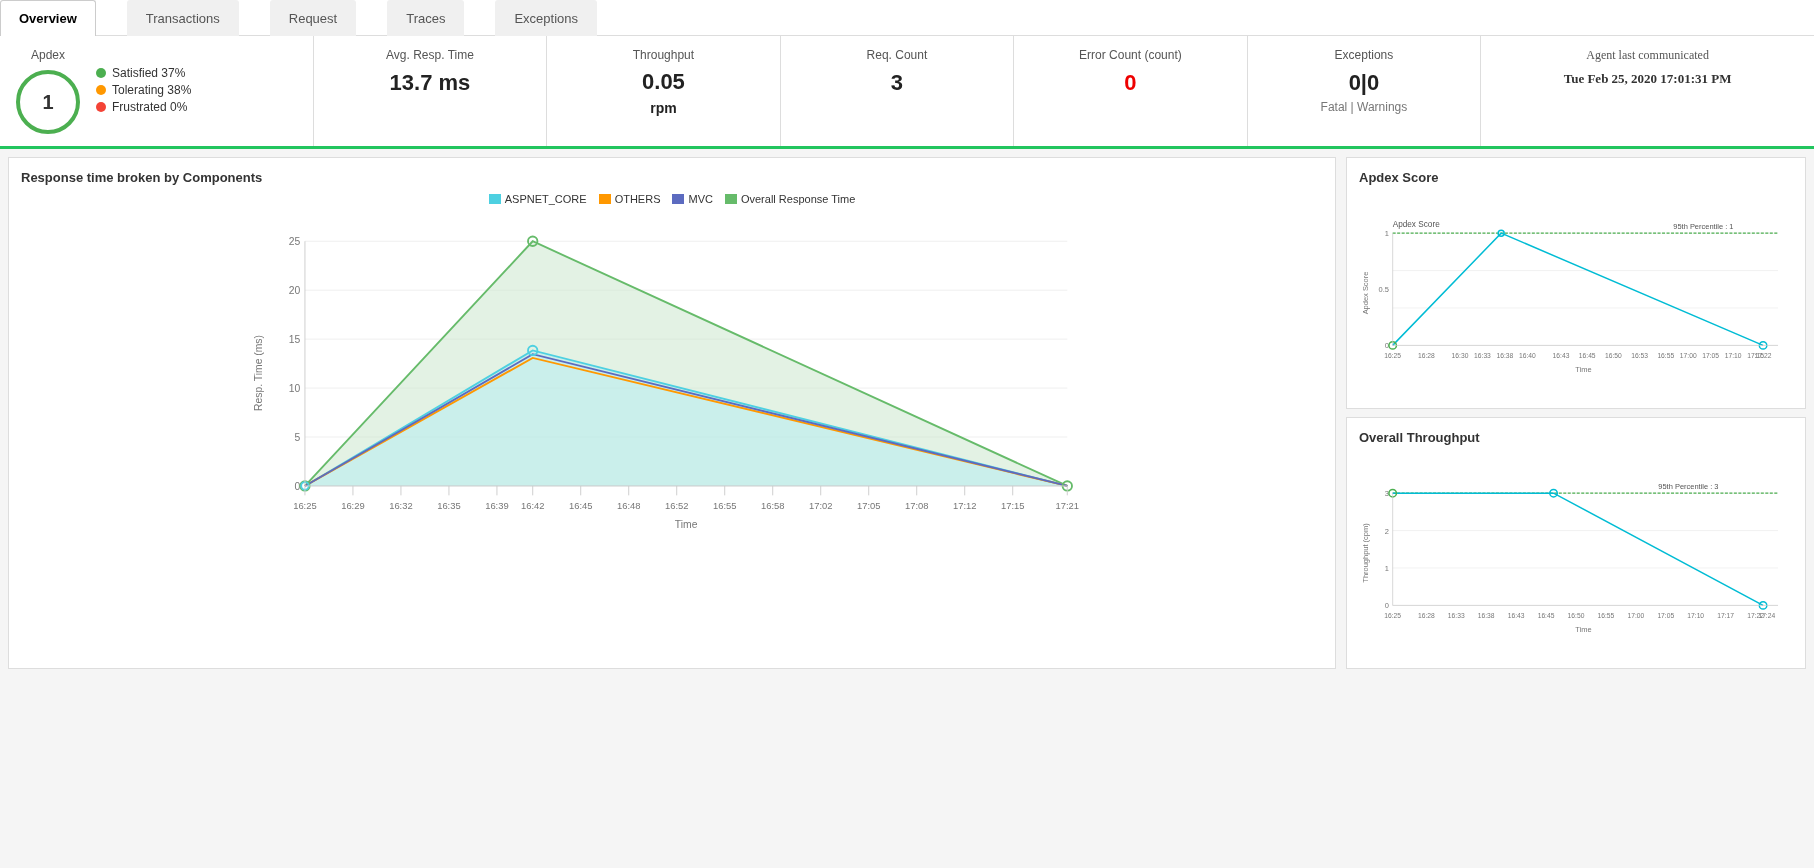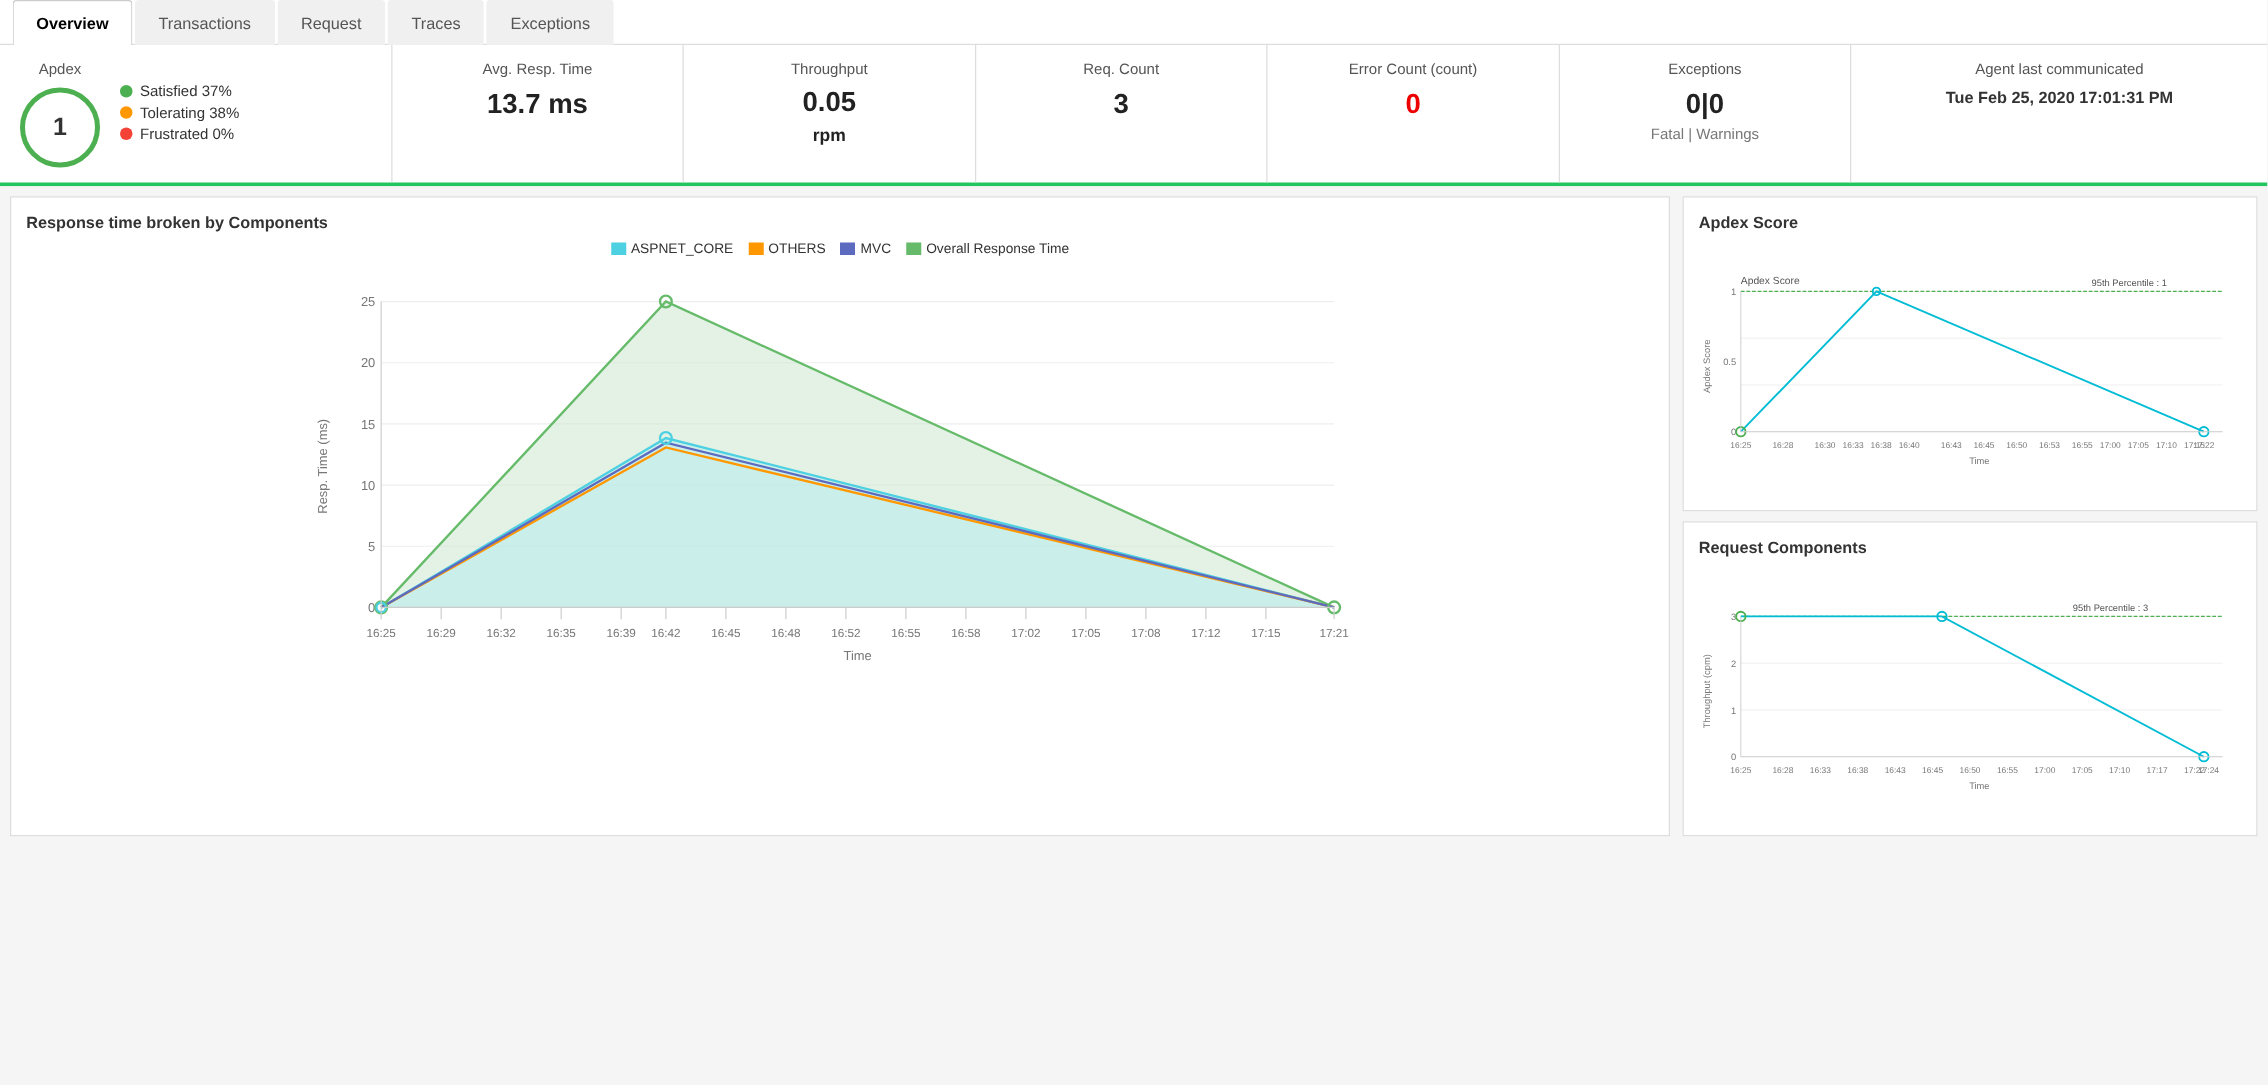--- a/index.html
+++ b/index.html
@@ -2,21 +2,22 @@
 <html><head>
   <meta charset="utf-8">
   <style>
     * { box-sizing: border-box; margin: 0; padding: 0; }
     body { font-family: Arial, sans-serif; background: #f5f5f5; font-size: 13px; color: #333; }
 
     .tab-bar {
       display: flex;
       background: #fff;
       border-bottom: 1px solid #ddd;
-      padding: 0 10px;
+      padding: 0 0;
+      gap: 29px;
     }
     .tab {
       padding: 10px 18px;
       cursor: pointer;
       border: 1px solid transparent;
       border-bottom: none;
       margin-bottom: -1px;
       font-size: 13px;
       color: #555;
       background: #f0f0f0;
@@ -34,21 +35,21 @@
       display: flex;
       background: #fff;
       border-bottom: 3px solid #22c55e;
     }
     .metric-cell {
       flex: 1;
       border-right: 1px solid #ddd;
       padding: 12px 16px;
       text-align: center;
     }
-    .metric-cell:last-child { border-right: none; }
+    .metric-cell:last-child { border-right: none; font-family: Liberation Serif, serif; }
     .metric-label {
       font-size: 12px;
       color: #555;
       margin-bottom: 8px;
     }
     .metric-value {
       font-size: 22px;
       font-weight: bold;
       color: #222;
     }
@@ -345,21 +346,21 @@
         <text x="540" y="197" text-anchor="middle" font-size="9" fill="#777">17:22</text>
 
         <text x="300" y="215" text-anchor="middle" font-size="10" fill="#777">Time</text>
 
         <line x1="45" y1="30" x2="45" y2="180" stroke="#ccc" stroke-width="1"></line>
         <line x1="45" y1="180" x2="560" y2="180" stroke="#ccc" stroke-width="1"></line>
       </svg>
     </div>
 
     <div class="chart-right-panel">
-      <div class="chart-title">Request Components</div>
+      <div class="chart-title">Overall Throughput</div>
       <svg viewBox="0 0 580 220" width="100%" height="200">
 
         <text x="12" y="110" transform="rotate(-90,12,110)" text-anchor="middle" font-size="10" fill="#777">Throughput (cpm)</text>
 
         <line x1="45" y1="30" x2="560" y2="30" stroke="#eee" stroke-width="1"></line>
         <line x1="45" y1="80" x2="560" y2="80" stroke="#eee" stroke-width="1"></line>
         <line x1="45" y1="130" x2="560" y2="130" stroke="#eee" stroke-width="1"></line>
         <line x1="45" y1="180" x2="560" y2="180" stroke="#eee" stroke-width="1"></line>
 
         <text x="40" y="184" text-anchor="end" font-size="10" fill="#777">0</text>

